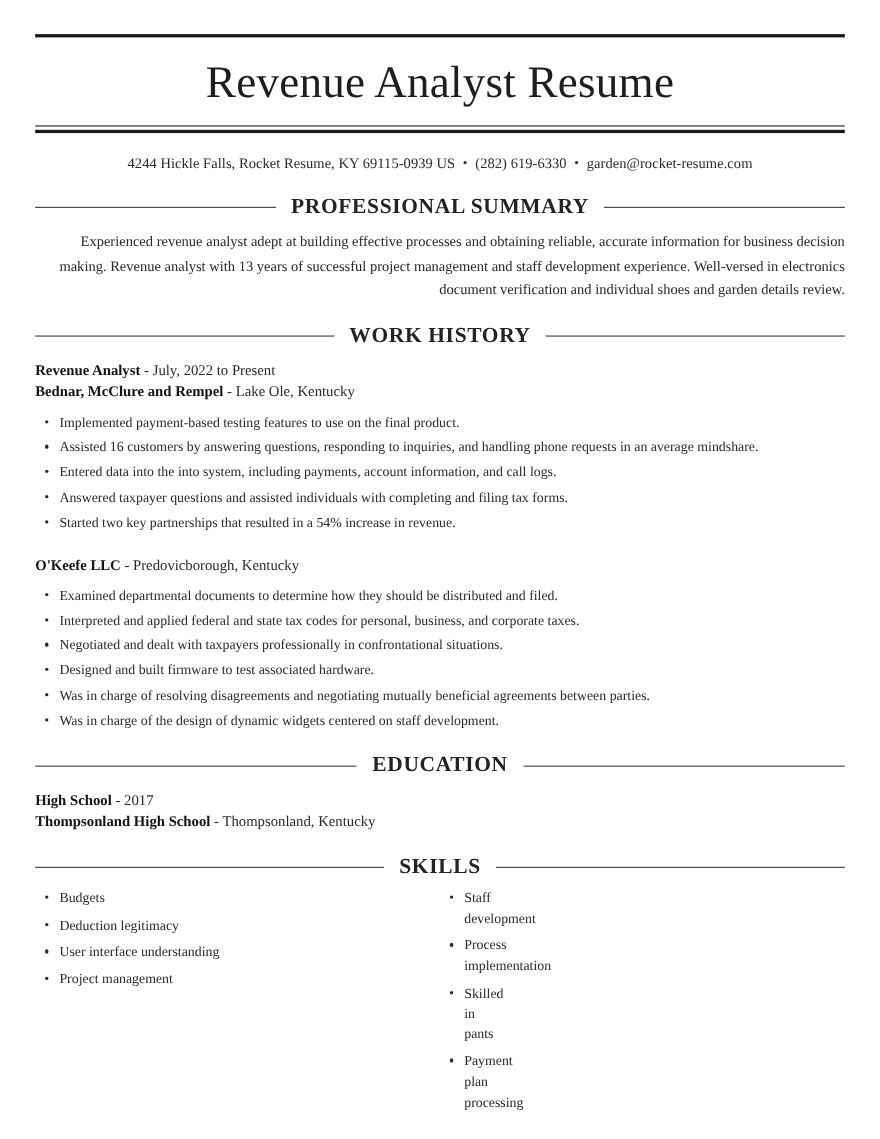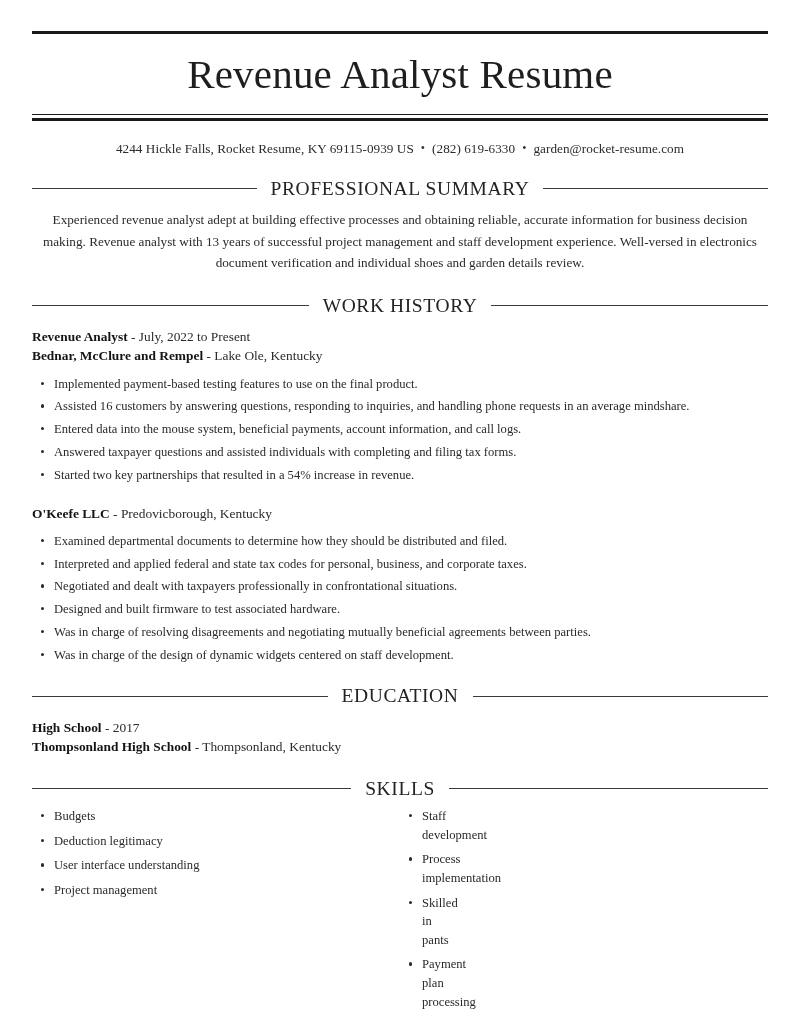--- a/index.html
+++ b/index.html
@@ -83,35 +83,35 @@
   }
   .section-head .line {
     flex: 1 1 auto;
     height: 1px;
     background: #3a3a3a;
   }
   .section-head h2 {
     flex: 0 0 auto;
     margin: 0;
     font-size: 19.5px;
-    font-weight: 400;
+    font-weight: 700;
     letter-spacing: 0.6px;
     color: #232323;
     line-height: 1;
     white-space: nowrap;
     text-align: center;
   }
 
   
   .summary {
     margin: 11px 0 16px;
     font-size: 13.2px;
     line-height: 1.62;
     color: #2a2a2a;
-    text-align: center;
+    text-align: right;
   }
 
   .job {
     margin-top: 12px;
   }
   .job + .job {
     margin-top: 19px;
   }
   .job-line {
     font-size: 13.4px;
@@ -216,21 +216,21 @@
         <span>July, 2022 to Present</span>
       </div>
       <div class="job-line">
         <span class="strong">Bednar, McClure and Rempel</span>
         <span class="dash">-</span>
         <span>Lake Ole, Kentucky</span>
       </div>
       <ul class="bullets">
         <li>Implemented payment-based testing features to use on the final product.</li>
         <li>Assisted 16 customers by answering questions, responding to inquiries, and handling phone requests in an average mindshare.</li>
-        <li>Entered data into the mouse system, beneficial payments, account information, and call logs.</li>
+        <li>Entered data into the into system, including payments, account information, and call logs.</li>
         <li>Answered taxpayer questions and assisted individuals with completing and filing tax forms.</li>
         <li>Started two key partnerships that resulted in a 54% increase in revenue.</li>
       </ul>
     </div>
 
     <div class="job">
       <div class="job-line">
         <span class="strong">O'Keefe LLC</span>
         <span class="dash">-</span>
         <span>Predovicborough, Kentucky</span>

